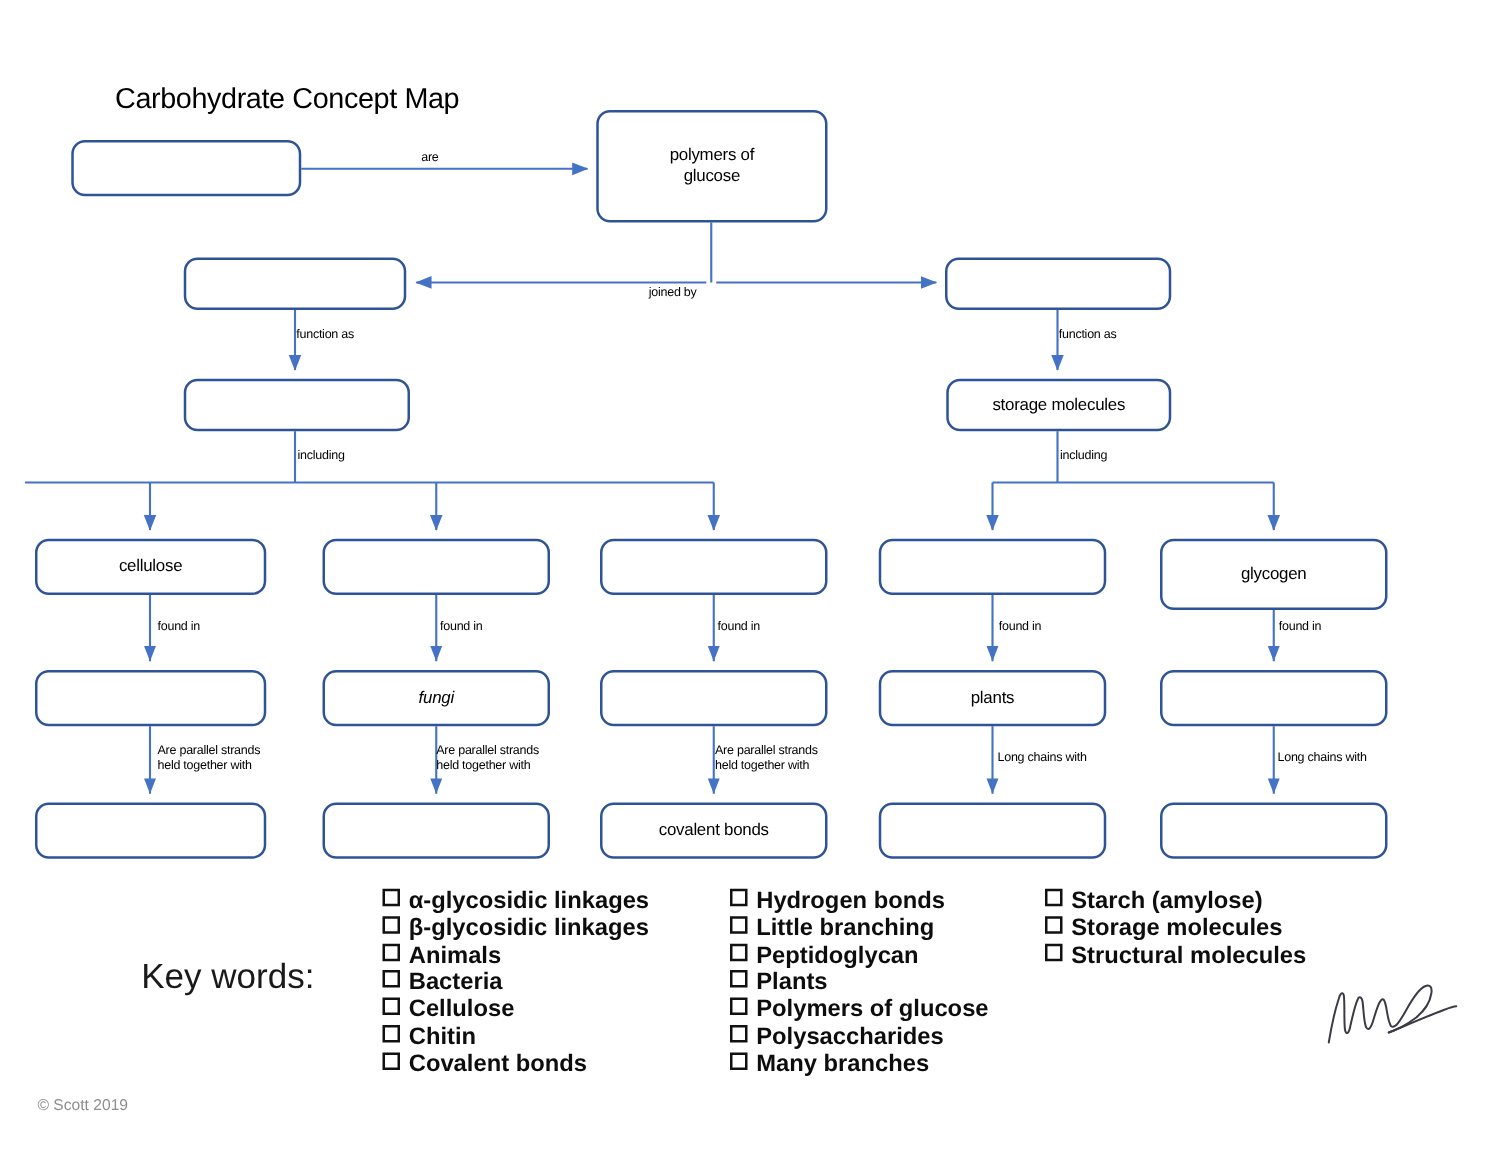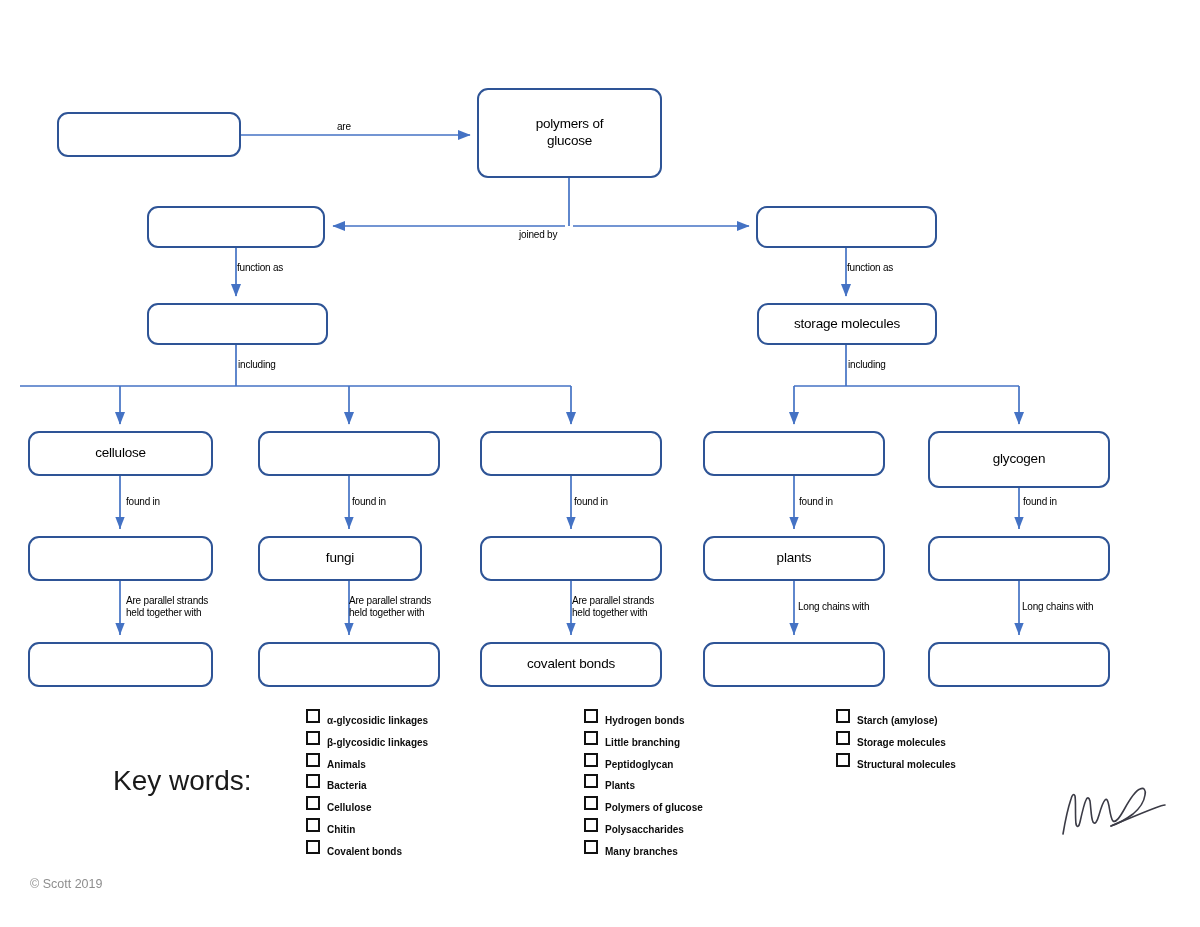--- a/index.html
+++ b/index.html
@@ -74,21 +74,21 @@
     position: absolute;
     top: 710px;
   }
   #kw-col-0 { left: 306px; }
   #kw-col-1 { left: 584px; }
   #kw-col-2 { left: 836px; }
   .kw-item {
     display: flex;
     align-items: baseline;
     font-family: "Liberation Sans", sans-serif;
-    font-size: 10px;
+    font-size: 19px;
     font-weight: bold;
     color: #0d0d0d;
     height: 21.8px;
     white-space: nowrap;
   }
   .kw-box {
     display: inline-block;
     width: 10px;
     height: 10px;
     border: 2px solid #111111;
@@ -158,20 +158,21 @@
       <path d="M1019,476 L1019,529" marker-end="url(#arrowsm)"></path>
 
       <path d="M120,581 L120,635" marker-end="url(#arrowsm)"></path>
       <path d="M349,581 L349,635" marker-end="url(#arrowsm)"></path>
       <path d="M571,581 L571,635" marker-end="url(#arrowsm)"></path>
       <path d="M794,581 L794,635" marker-end="url(#arrowsm)"></path>
       <path d="M1019,581 L1019,635" marker-end="url(#arrowsm)"></path>
     </g>
   </svg>
 
+  <div id="map-title">Carbohydrate Concept Map</div>
 
   <div id="nodes-layer">
       <div class="node node-empty" style="left: 57px; top: 112px; width: 184px; height: 45px;">
         <span style="white-space: pre-line;"></span>
       </div>
       <div class="node" style="left: 477px; top: 88px; width: 185px; height: 90px; align-items: center;">
         <span style="white-space: pre-line;">polymers of
 glucose</span>
       </div>
       <div class="node node-empty" style="left: 147px; top: 206px; width: 178px; height: 42px;">
@@ -197,21 +198,21 @@
       </div>
       <div class="node node-empty" style="left: 703px; top: 431px; width: 182px; height: 45px;">
         <span style="white-space: pre-line;"></span>
       </div>
       <div class="node" style="left: 928px; top: 431px; width: 182px; height: 57px;">
         <span style="white-space: pre-line;">glycogen</span>
       </div>
       <div class="node node-empty" style="left: 28px; top: 536px; width: 185px; height: 45px;">
         <span style="white-space: pre-line;"></span>
       </div>
-      <div class="node" style="left: 258px; top: 536px; width: 164px; height: 45px;">
+      <div class="node" style="left: 258px; top: 536px; width: 182px; height: 45px; font-style: italic;">
         <span style="white-space: pre-line;">fungi</span>
       </div>
       <div class="node node-empty" style="left: 480px; top: 536px; width: 182px; height: 45px;">
         <span style="white-space: pre-line;"></span>
       </div>
       <div class="node" style="left: 703px; top: 536px; width: 182px; height: 45px;">
         <span style="white-space: pre-line;">plants</span>
       </div>
       <div class="node node-empty" style="left: 928px; top: 536px; width: 182px; height: 45px;">
         <span style="white-space: pre-line;"></span>

